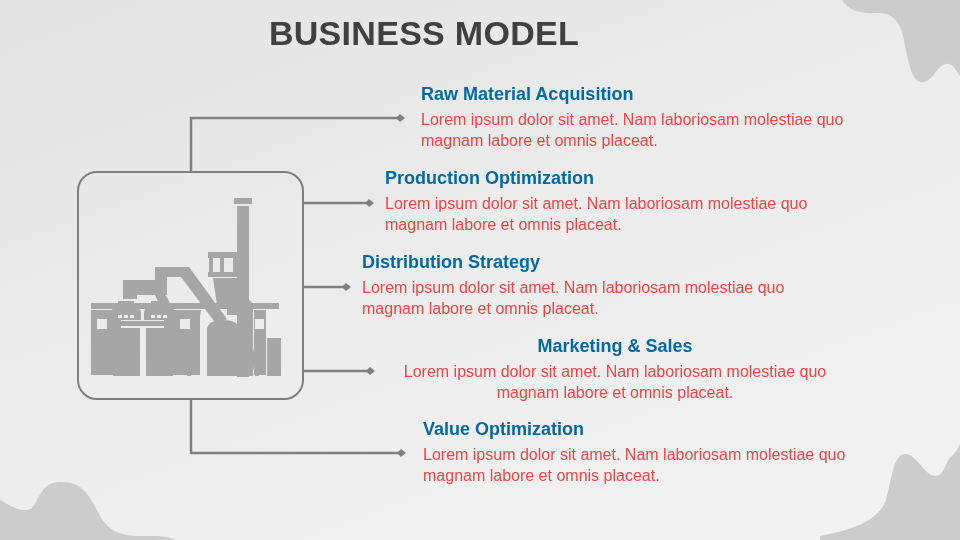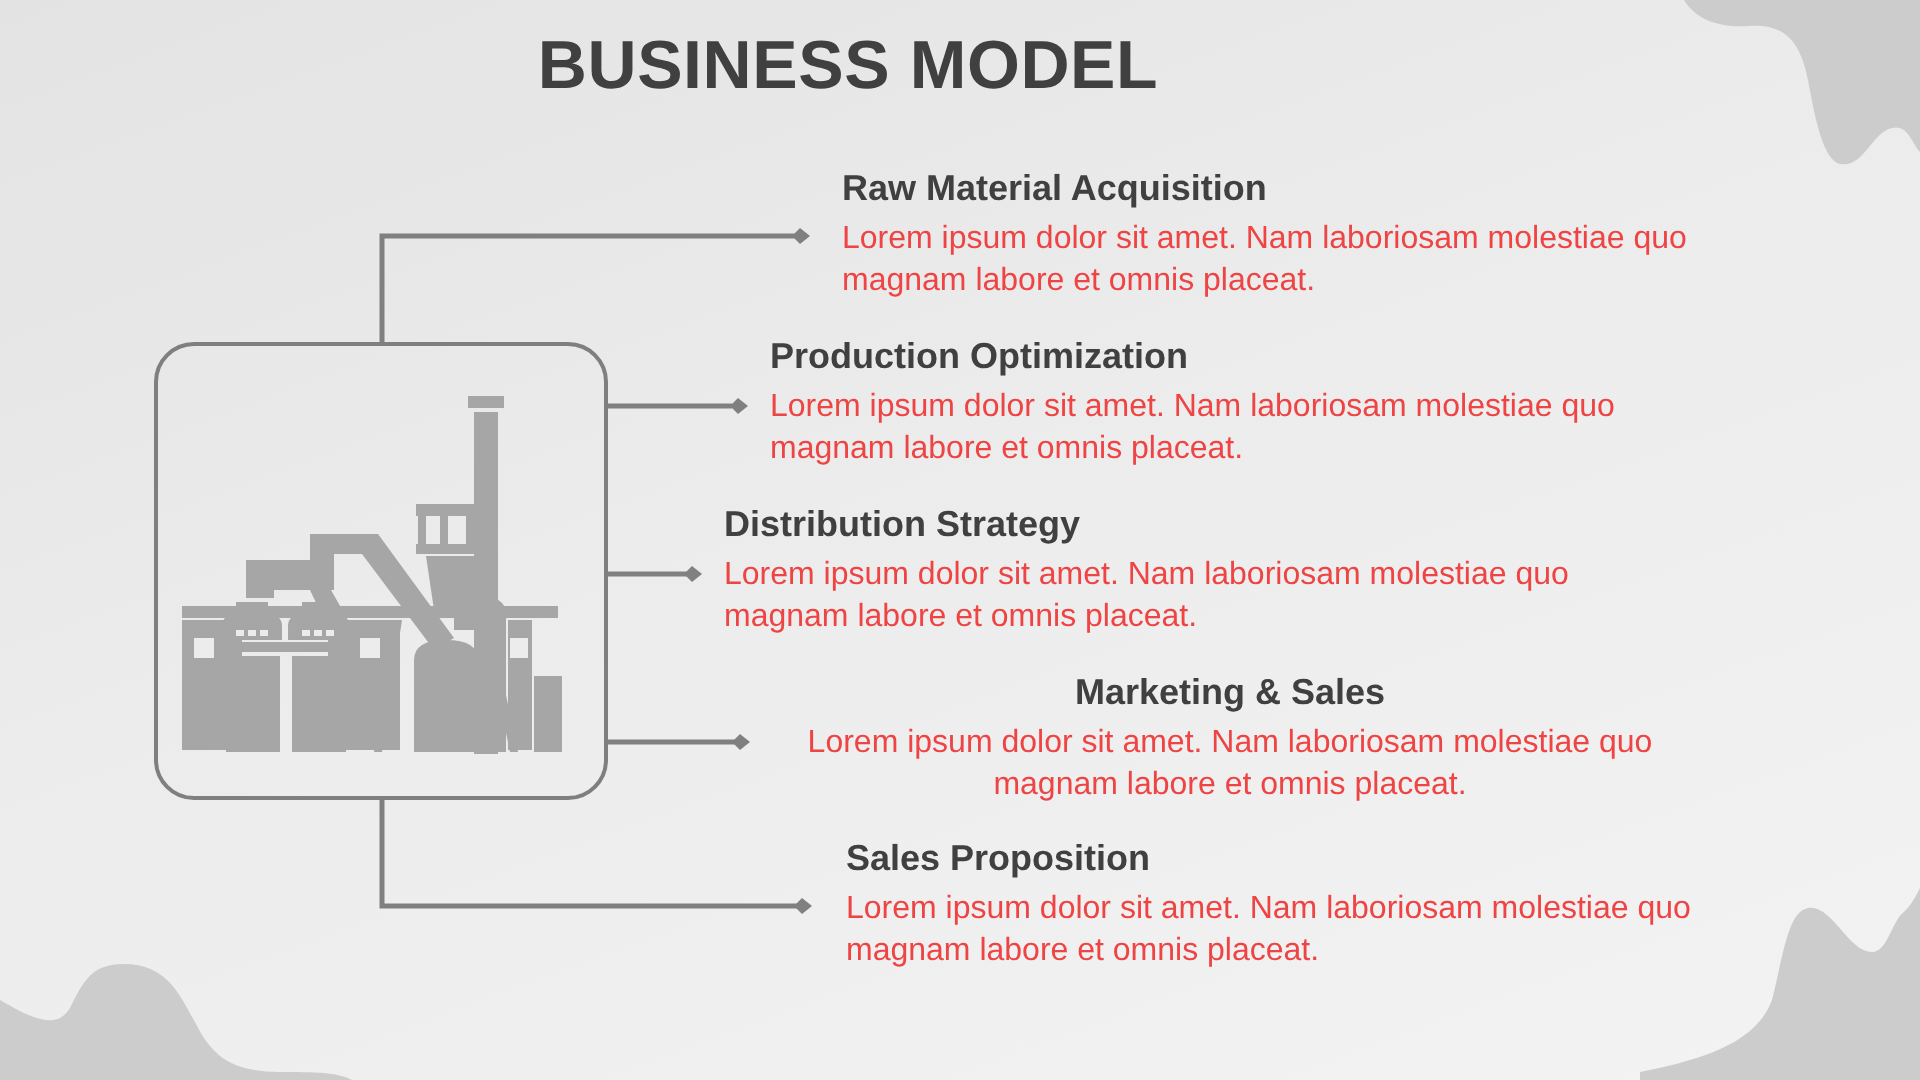--- a/index.html
+++ b/index.html
@@ -14,21 +14,21 @@
     font-weight: bold; font-size: 34px; color: #404040; letter-spacing: 0.3px;
   }
   .connectors { position: absolute; left: 0; top: 0; }
   .icon-box {
     position: absolute; left: 77px; top: 171px; width: 227px; height: 229px;
     border: 2.5px solid #7f7f7f; border-radius: 20px; box-sizing: border-box;
     background: transparent;
   }
   .factory { position: absolute; left: 10px; top: 22px; }
   .item { position: absolute; color: #3a3a3a; }
-  .item .heading { font-weight: bold; font-size: 18px; line-height: 22px; color: #404040; }
+  .item .heading { font-weight: bold; font-size: 18px; line-height: 22px; color: #0369a1; }
   .item .desc { font-size: 16px; line-height: 21px; margin-top: 4px; color: #ef4444; }
 </style>
 </head>
 <body>
 
 <svg class="blob" style="left:820px;top:0" width="140" height="90" viewBox="0 0 140 90">
   <path d="M22 0 C28 10 40 14 55 13 C72 12 80 20 84 40 C88 62 92 80 100 82 C112 84 116 66 126 64 C134 62 136 72 140 76 L140 0 Z" fill="#cccccc"></path>
 </svg>
 <svg class="blob" style="left:0;top:450px" width="180" height="90" viewBox="0 0 180 90">
   <path d="M0 50 C14 58 28 66 35 54 C42 40 46 32 62 32 C84 32 90 48 98 62 C106 78 116 86 140 86 C158 86 168 86 176 90 L0 90 Z" fill="#cccccc"></path>
@@ -122,15 +122,15 @@
 </div>
 <div class="item" style="left:362px;top:251px;width:460px;">
   <div class="heading">Distribution Strategy</div>
   <div class="desc">Lorem ipsum dolor sit amet. Nam laboriosam molestiae quo magnam labore et omnis placeat.</div>
 </div>
 <div class="item" style="left:385px;top:335px;width:460px;text-align:center;">
   <div class="heading">Marketing &amp; Sales</div>
   <div class="desc">Lorem ipsum dolor sit amet. Nam laboriosam molestiae quo magnam labore et omnis placeat.</div>
 </div>
 <div class="item" style="left:423px;top:418px;width:460px;">
-  <div class="heading">Sales Proposition</div>
+  <div class="heading">Value Optimization</div>
   <div class="desc">Lorem ipsum dolor sit amet. Nam laboriosam molestiae quo magnam labore et omnis placeat.</div>
 </div>
 
 </body></html>

